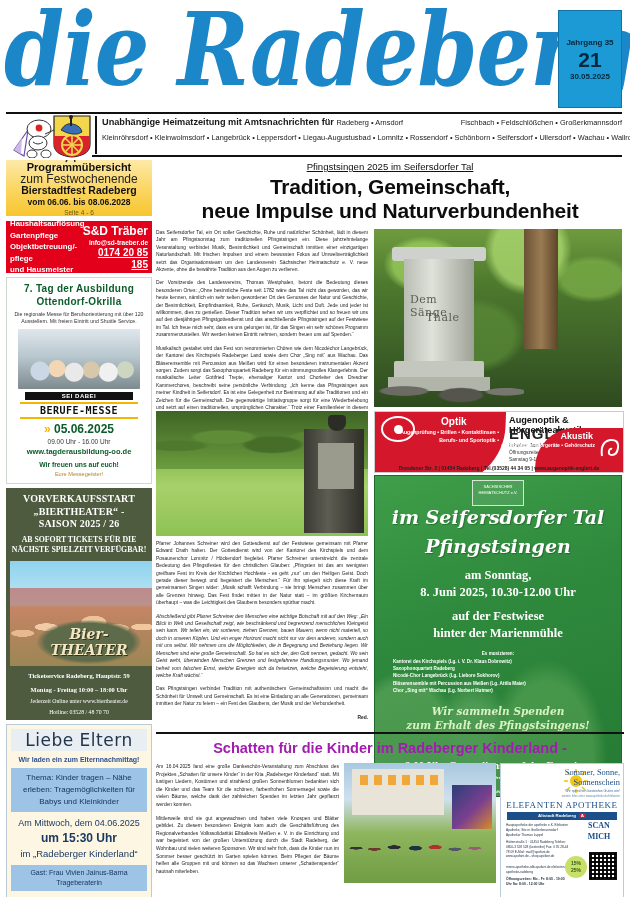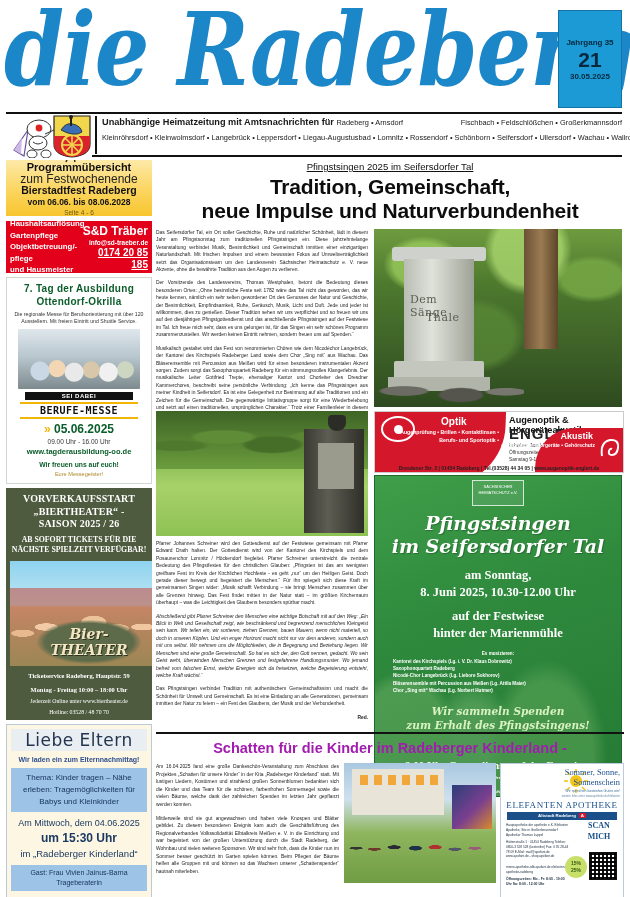--- a/index.html
+++ b/index.html
@@ -578,22 +578,22 @@
             <p>Pfarrer Johannes Schreiner wird den Gottesdienst auf der Festwiese gemeinsam mit Pfarrer Edward Drath halten. Der Gottesdienst wird von der Kantorei des Kirchspiels und dem Posaunenchor Lomnitz / Höckendorf begleitet. Pfarrer Schreiner unterstreicht die zentrale Bedeutung des Pfingstfestes für den christlichen Glauben: „Pfingsten ist das am wenigsten greifbare Fest im Kreis der Kirchlichen Hochfeste - es geht „nur“ um den Heiligen Geist. Doch gerade dieser bewegt und begeistert die Menschen.“ Für ihn spiegelt sich diese Kraft im gemeinsamen Singen wider: „Musik schafft Verbindung – sie bringt Menschen zusammen über alle Grenzen hinweg. Das Fest findet mitten in der Natur statt – im größten Kirchenraum überhaupt – was die Leichtigkeit des Glaubens besonders spürbar macht.</p>
             <p><em>Abschließend gibt Pfarrer Schreiner den Menschen eine wichtige Botschaft mit auf den Weg: „Ein Blick in Welt und Gesellschaft zeigt, wie beschränkend und begrenzend menschliches Kleingeist sein kann. Wir teilen ein, wir sortieren, ziehen Grenzen, bauen Mauern, wenn nicht materiell, so doch in unseren Köpfen. Und ein enger Horizont macht nicht nur vor dem anderen, sondern auch mit uns selbst. Wir nehmen uns die Möglichkeiten, die in Begegnung und Beziehung liegen. Wir Menschen sind eine große Gemeinschaft. So hat es sich der, den Gott nennen, gedacht. Wo sein Geist weht, überwinden Menschen Grenzen und festgefahrene Handlungsmuster. Wo jemand befreit vom falschen Ernst, welche Energien sich da freisetzen, welche Begeisterung entsteht, welche Kraft wächst.“</em></p>
             <p>Das Pfingstsingen verbindet Tradition mit authentischem Gemeinschaftssinn und macht die Schönheit für Umwelt und Gemeinschaft. Es ist eine Einladung an alle Generationen, gemeinsam inmitten der Natur zu feiern – ein Fest des Glaubens, der Musik und der Verbundenheit.</p>
             <p style="text-align:right;font-weight:bold">Red.</p>
           </div>
         </div>
 
         <div class="ad-green">
           <div class="leafwash"></div>
           <div class="g-crest">SÄCHSISCHER HEIMATSCHUTZ e.V.</div>
+          <div class="g-title" style="margin-top:0">im Seifersdorfer Tal</div>
           <div class="g-title">Pfingstsingen</div>
-          <div class="g-title" style="margin-top:0">im Seifersdorfer Tal</div>
           <div class="g-when">am Sonntag,</div>
           <div class="g-when" style="margin-top:0">8. Juni 2025, 10.30-12.00 Uhr</div>
           <div class="g-where">auf der Festwiese</div>
           <div class="g-where" style="margin-top:0">hinter der Marienmühle</div>
           <div class="g-eslab">Es musizieren:</div>
           <div class="g-list">
             <div>Kantorei des Kirchspiels (Lg. i. V. Dr. Klaus Dobrowitz)</div>
             <div>Saxophonquartett Radeberg</div>
             <div>Nicodé-Chor Langebrück (Lg. Liebore Sokhorov)</div>
             <div>Bläserensemble mit Percussion aus Meißen (Lg. Attila Maier)</div>

